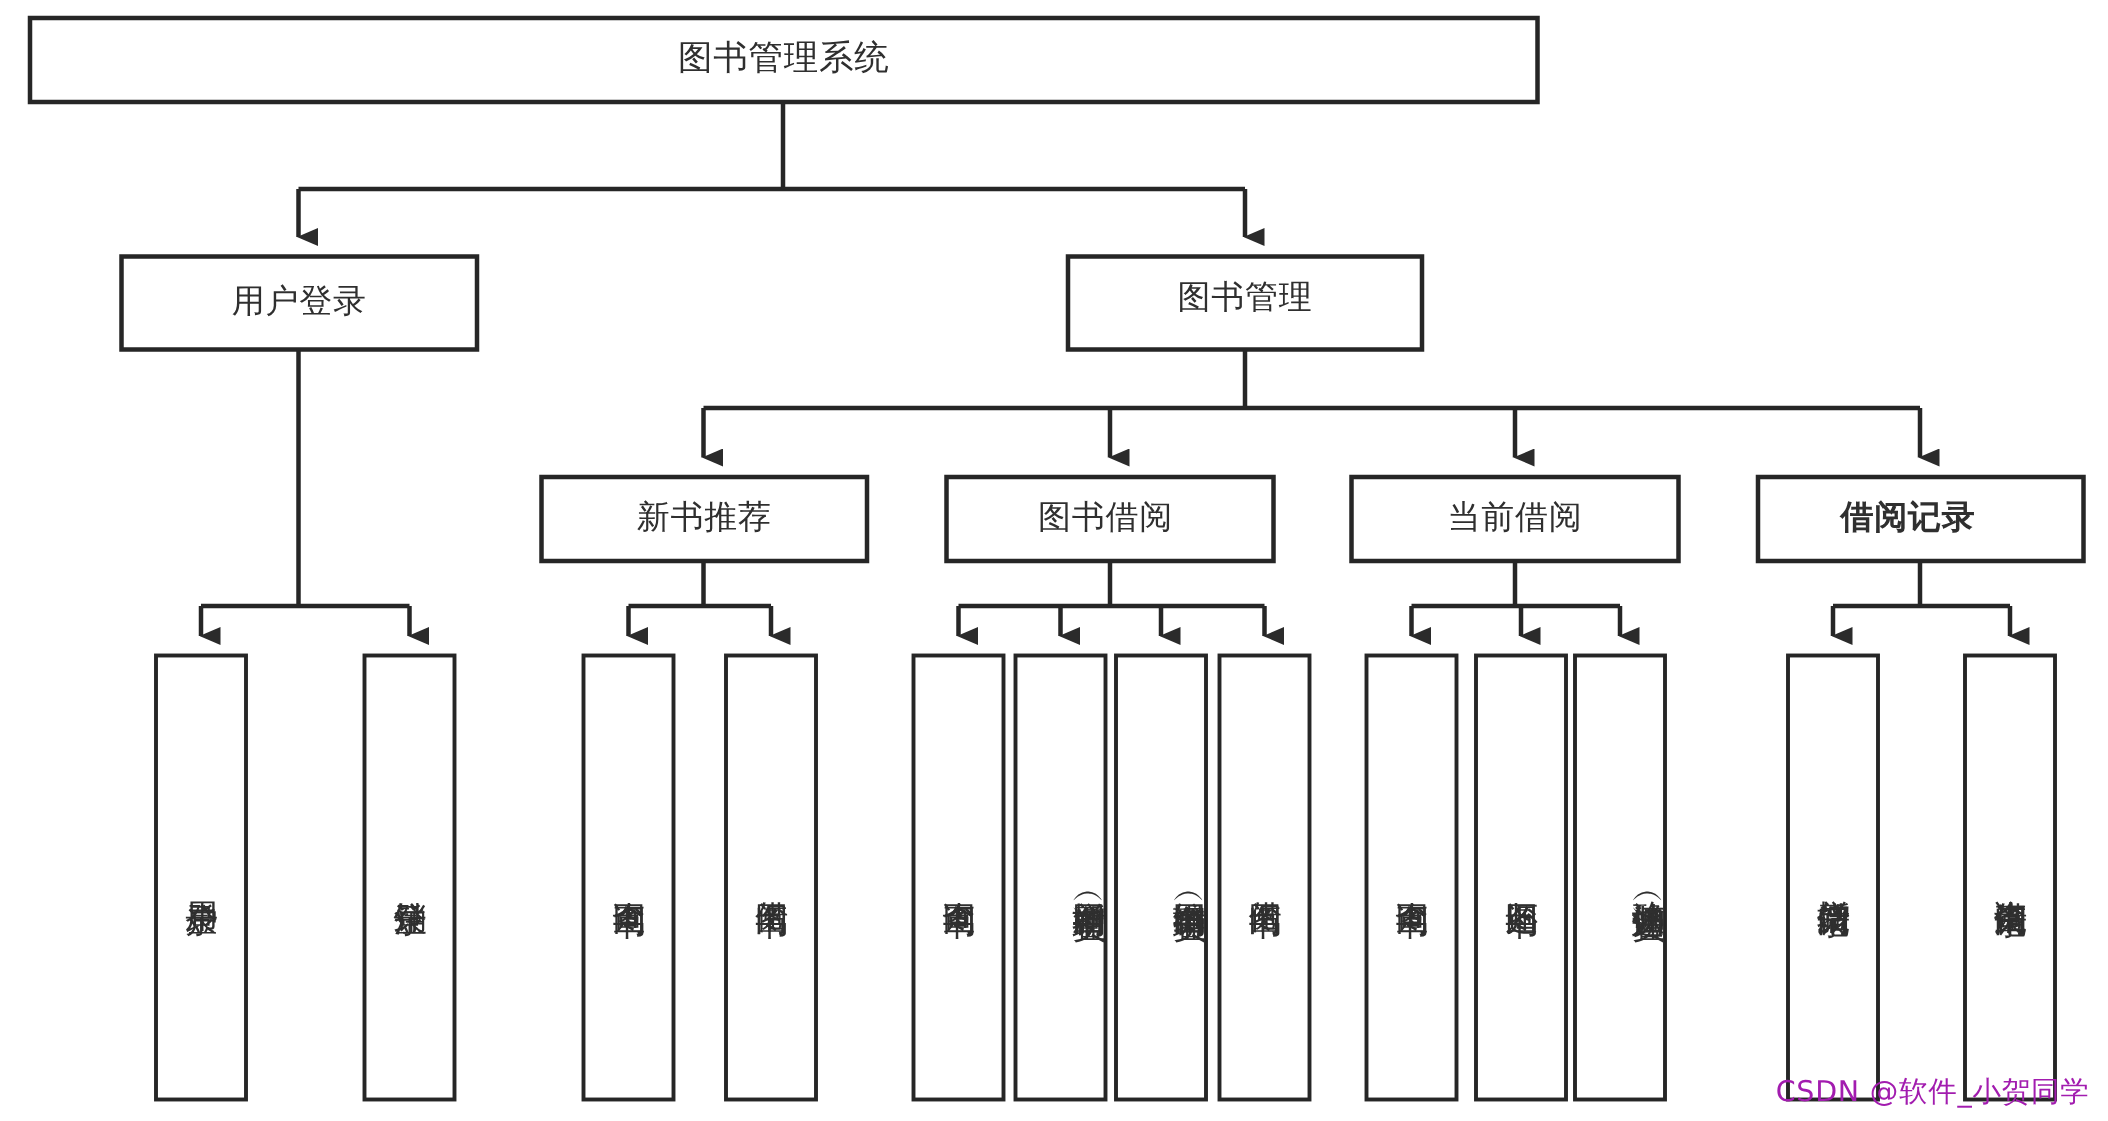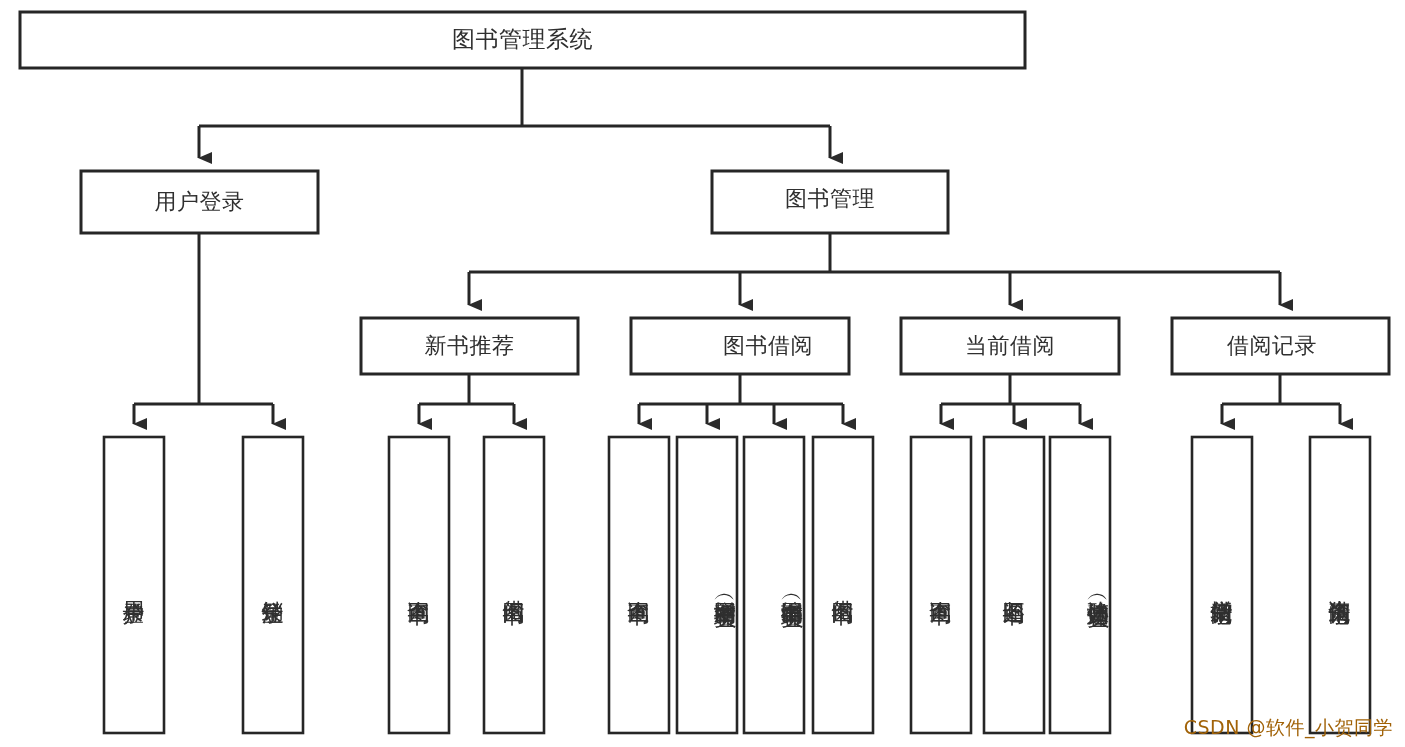--- a/index.html
+++ b/index.html
@@ -79,21 +79,21 @@
   }
   .vert-label.vert-center {
     align-items: center;
     padding-top: 0;
   }
   .watermark {
     position: absolute;
     right: 12px;
     bottom: 6px;
     font-size: 19px;
-    color: #a16207;
+    color: #a21caf;
     letter-spacing: 0.5px;
     user-select: none;
     white-space: nowrap;
   }
 </style>
 </head>
 <body>
 
 <div id="diagram-root">
 
@@ -173,23 +173,23 @@
       <path class="conn" marker-end="url(#arrow)" d="M 1340 404 L 1340 424"></path>
     </g>
   </svg>
 
   <div class="node-label root-label" style="left:20px; top:12px; width:1005px; height:56px;border-radius:15px;">图书管理系统</div>
 
   <div class="node-label horiz-label" style="left:81px; top:171px; width:237px; height:62px;">用户登录</div>
   <div class="node-label horiz-label" style="left:712px; top:171px; width:236px; height:56px;">图书管理</div>
 
   <div class="node-label horiz-label" style="left:361px; top:318px; width:217px; height:56px;border-radius:12px;">新书推荐</div>
-  <div class="node-label horiz-label" style="left:663px; top:318px; width:210px; height:56px;border-radius:26px;">图书借阅</div>
+  <div class="node-label horiz-label" style="left:632px; top:318px; width:210px; height:56px;border-radius:26px;">图书借阅</div>
   <div class="node-label horiz-label" style="left:901px; top:318px; width:218px; height:56px;">当前借阅</div>
-  <div class="node-label horiz-label" style="left:1172px; top:318px; width:200px; height:56px;">借阅记录</div>
+  <div class="node-label horiz-label" style="left:1172px; top:318px; width:200px; height:56px;font-weight:bold;">借阅记录</div>
 
   <div class="node-label vert-label vert-center" style="left:104px; top:437px; width:60px; height:296px;">用户登录</div>
   <div class="node-label vert-label vert-center" style="left:243px; top:437px; width:60px; height:296px;">注销登录</div>
   <div class="node-label vert-label vert-center" style="left:389px; top:437px; width:60px; height:296px;">查询图书</div>
   <div class="node-label vert-label vert-center" style="left:484px; top:437px; width:60px; height:296px;">借阅图书</div>
   <div class="node-label vert-label vert-center" style="left:609px; top:437px; width:60px; height:296px;">查询图书</div>
   <div class="node-label vert-label" style="left:677px; top:437px; width:60px; height:296px;">新增图书（管理员）</div>
   <div class="node-label vert-label" style="left:744px; top:437px; width:60px; height:296px;">编辑图书（管理员）</div>
   <div class="node-label vert-label vert-center" style="left:813px; top:437px; width:60px; height:296px;">借阅图书</div>
   <div class="node-label vert-label vert-center" style="left:911px; top:437px; width:60px; height:296px;">查询图书</div>

